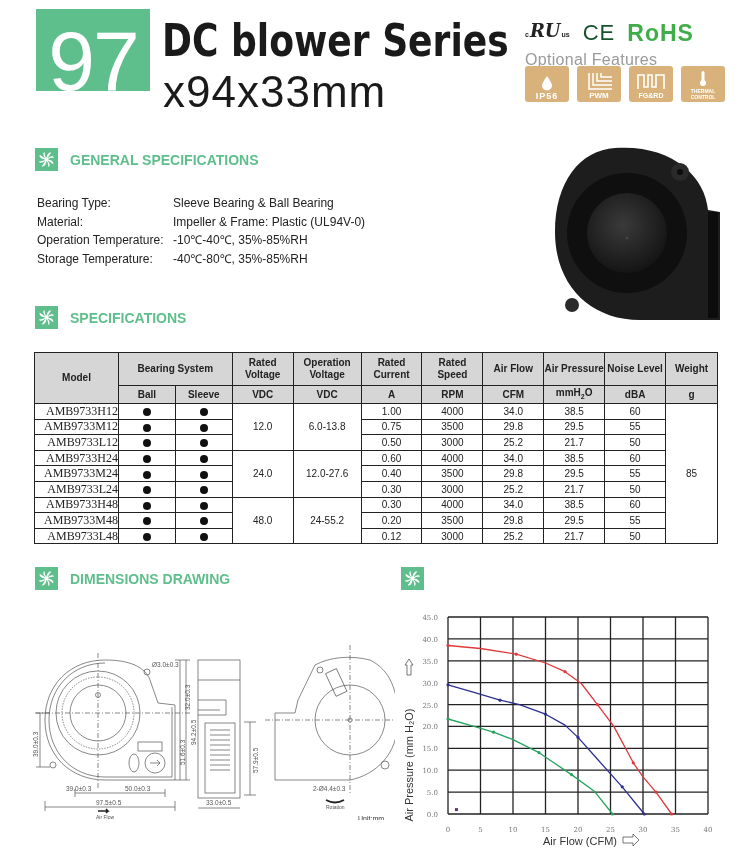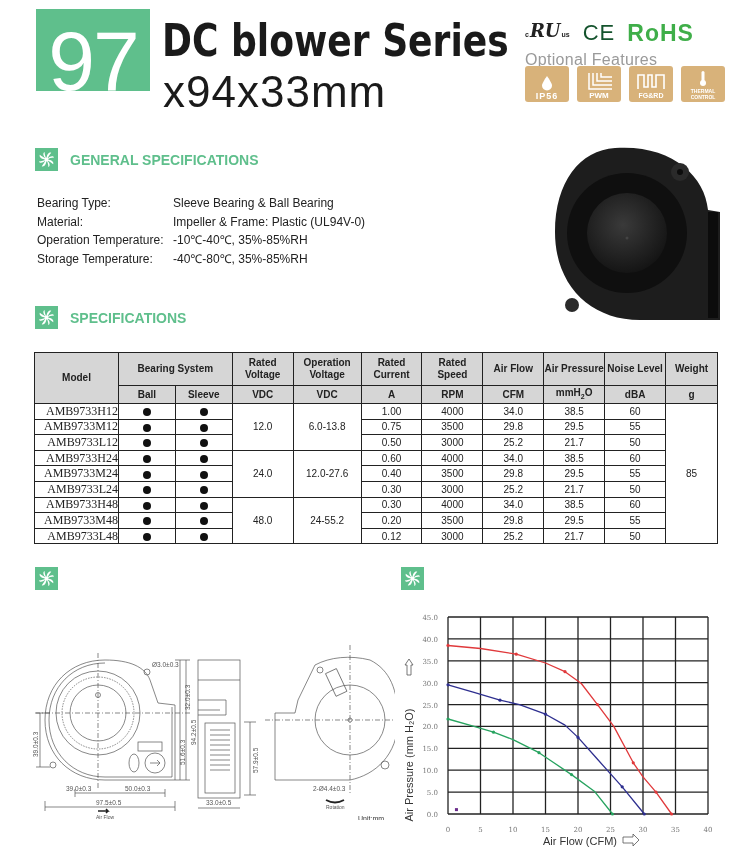--- a/index.html
+++ b/index.html
@@ -331,20 +331,21 @@
       <path d="M10 10 C10 16 7 18 5 17 C7 15 8 12 10 10Z"></path>
           <path d="M10 10 C4 10 2 7 3 5 C5 7 8 8 10 10Z"></path>
       <path d="M10 10 C6 6 6 3 8 2 C8 5 9 7 10 10Z"></path>
           <path d="M10 10 C14 6 17 6 18 8 C15 8 13 9 10 10Z"></path>
       <path d="M10 10 C14 14 14 17 12 18 C12 15 11 13 10 10Z"></path>
           <path d="M10 10 C6 14 3 14 2 12 C5 12 7 11 10 10Z"></path>
       <circle cx="10" cy="10" r="2"></circle>
         </g>
       </svg>
   </span>
+  <span class="stitle">DIMENSIONS DRAWING</span>
 </div>
 
 <svg class="abs drawing" viewBox="0 0 365 195" font-family="Liberation Sans, sans-serif">
   <g stroke="#555" stroke-width="0.7" fill="none">
 
     <path d="M75 35 C40 35 15 60 15 95 C15 130 40 155 75 155 L145 155 L145 80 L128 78 L120 55 C115 42 100 35 75 35Z"></path>
     <path d="M75 38 C43 38 19 62 19 95 C19 128 43 152 75 152 L142 152 L142 82"></path>
     <circle cx="68" cy="88" r="42"></circle>
     <circle cx="68" cy="88" r="36" stroke-dasharray="1.5 1.2"></circle>
     <circle cx="68" cy="88" r="28"></circle>

